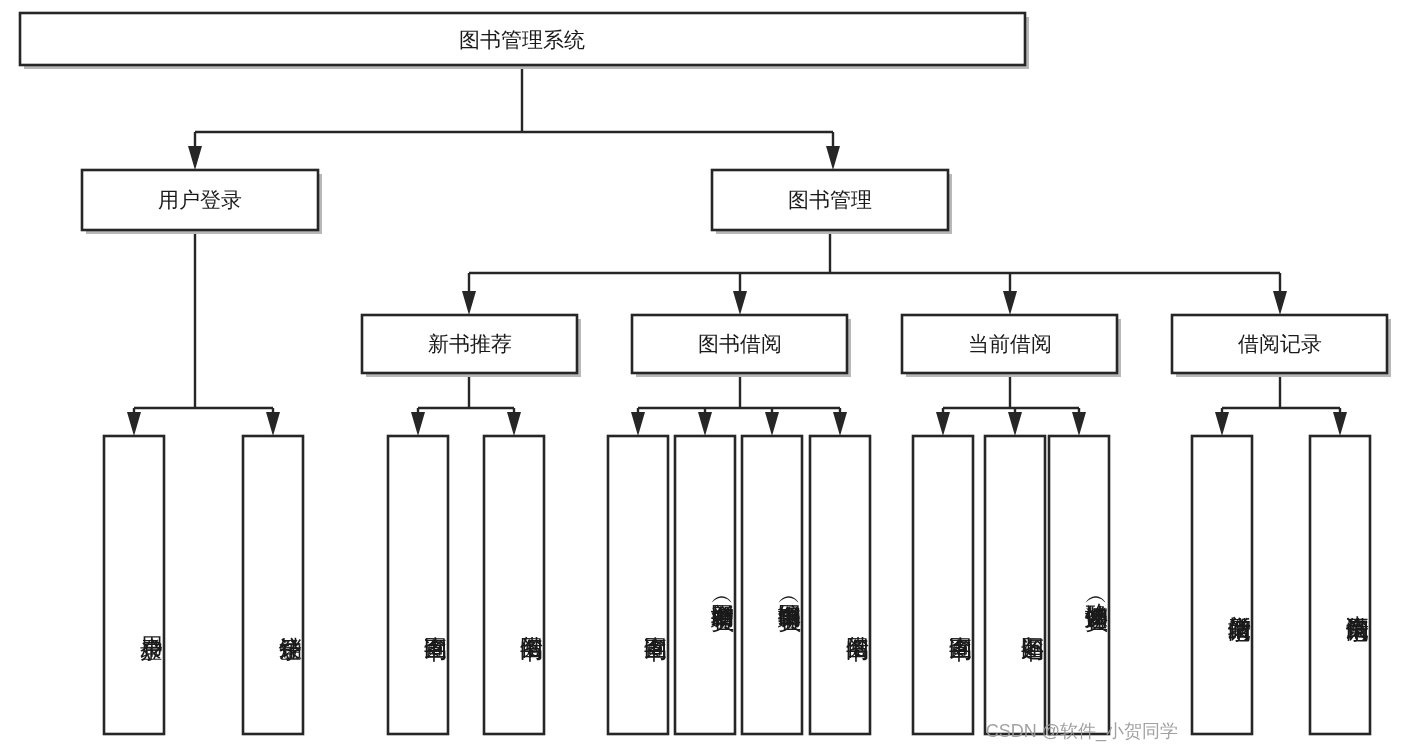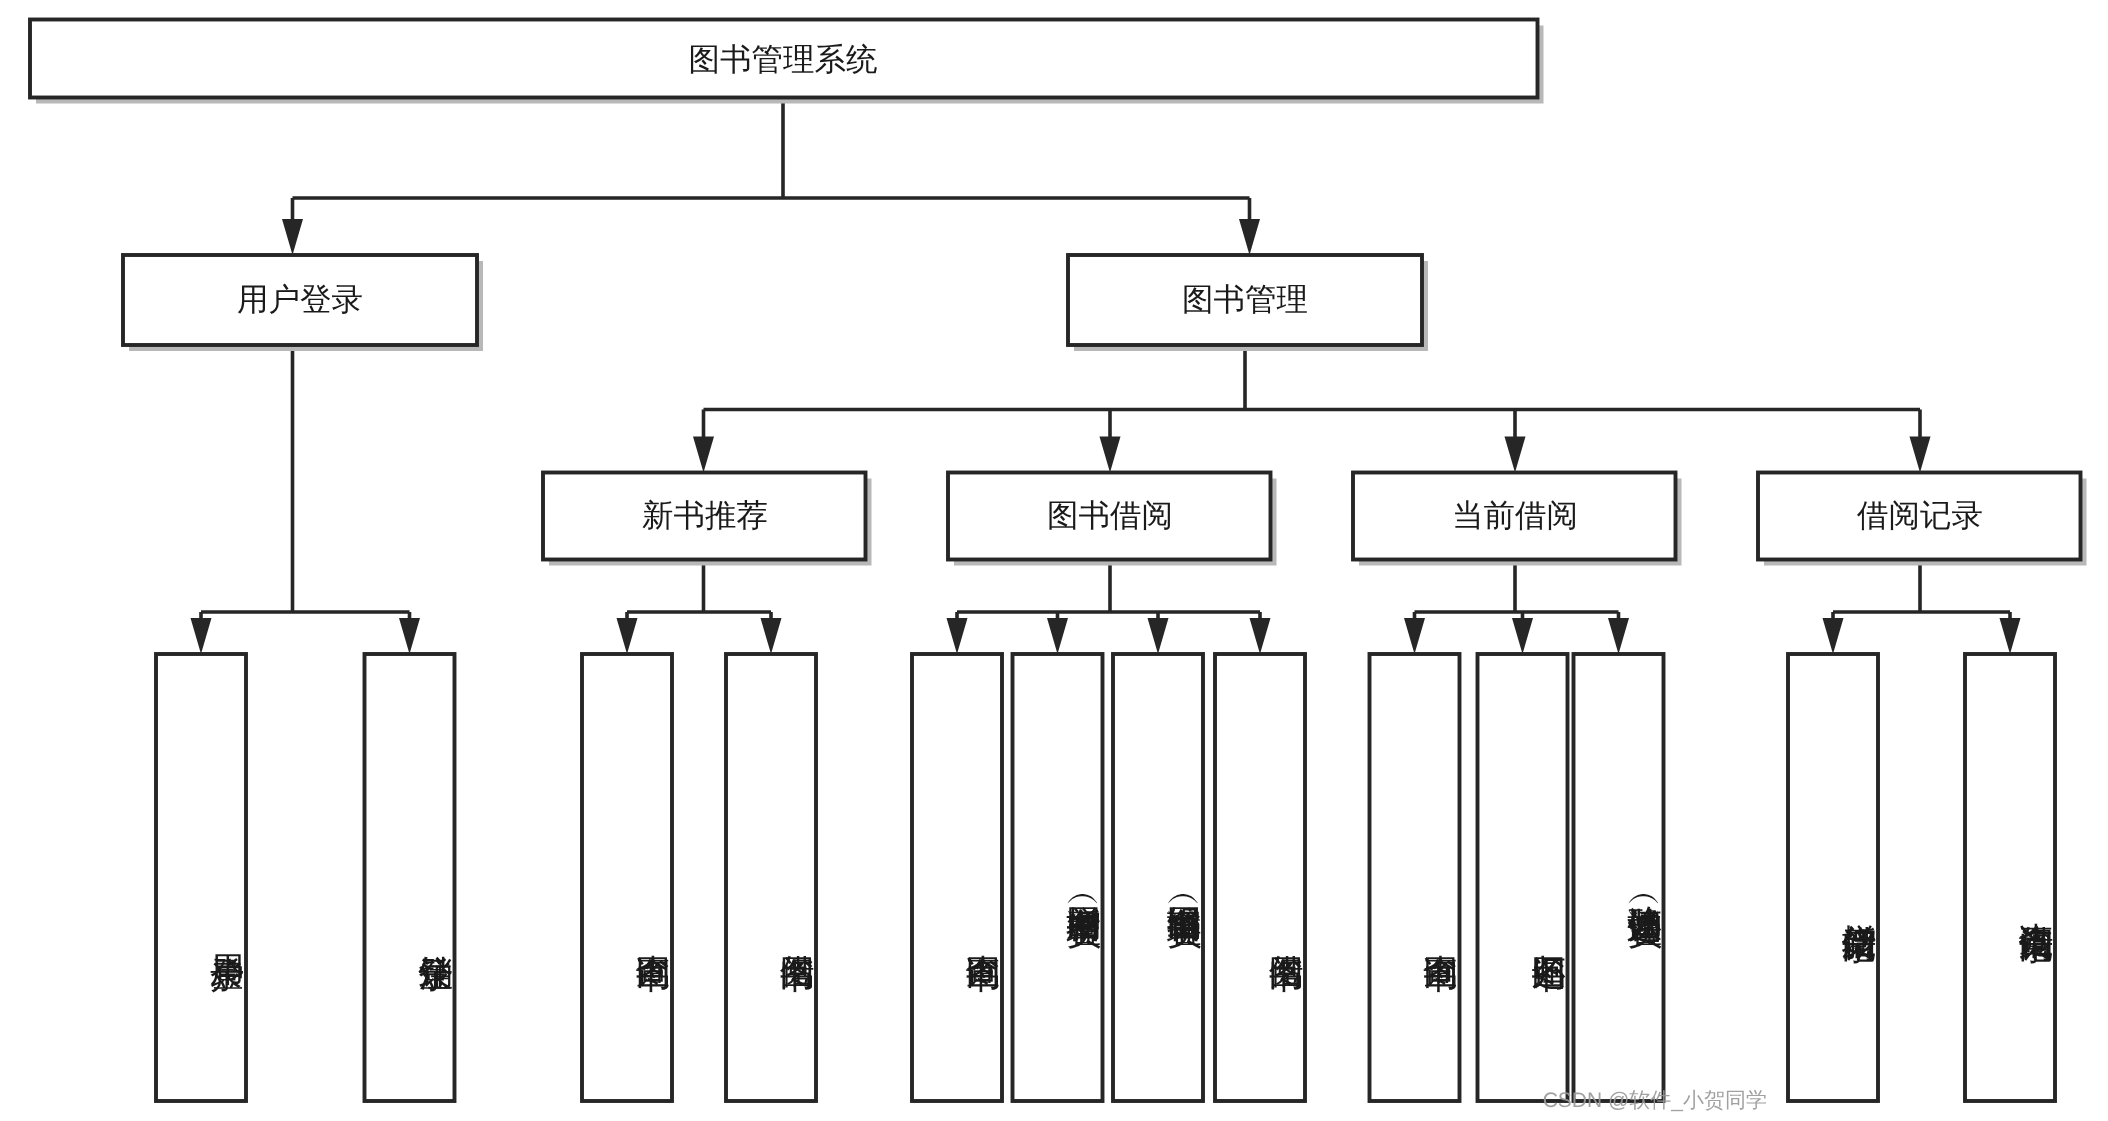--- a/index.html
+++ b/index.html
@@ -65,21 +65,21 @@
     align-items: flex-start;
     justify-content: center;
     white-space: nowrap;
     pointer-events: none;
   }
   .watermark {
     position: absolute;
     right: 8px;
     bottom: 4px;
     font-family: "Liberation Sans", "DejaVu Sans", sans-serif;
-    font-size: 14px;
+    font-size: 18px;
     color: #9a9a9a;
     opacity: 0.92;
     white-space: nowrap;
   }
   .vlabel-layer {
     position: absolute;
     top: 0; left: 0;
     width: 1405px;
     height: 747px;
     pointer-events: none;

